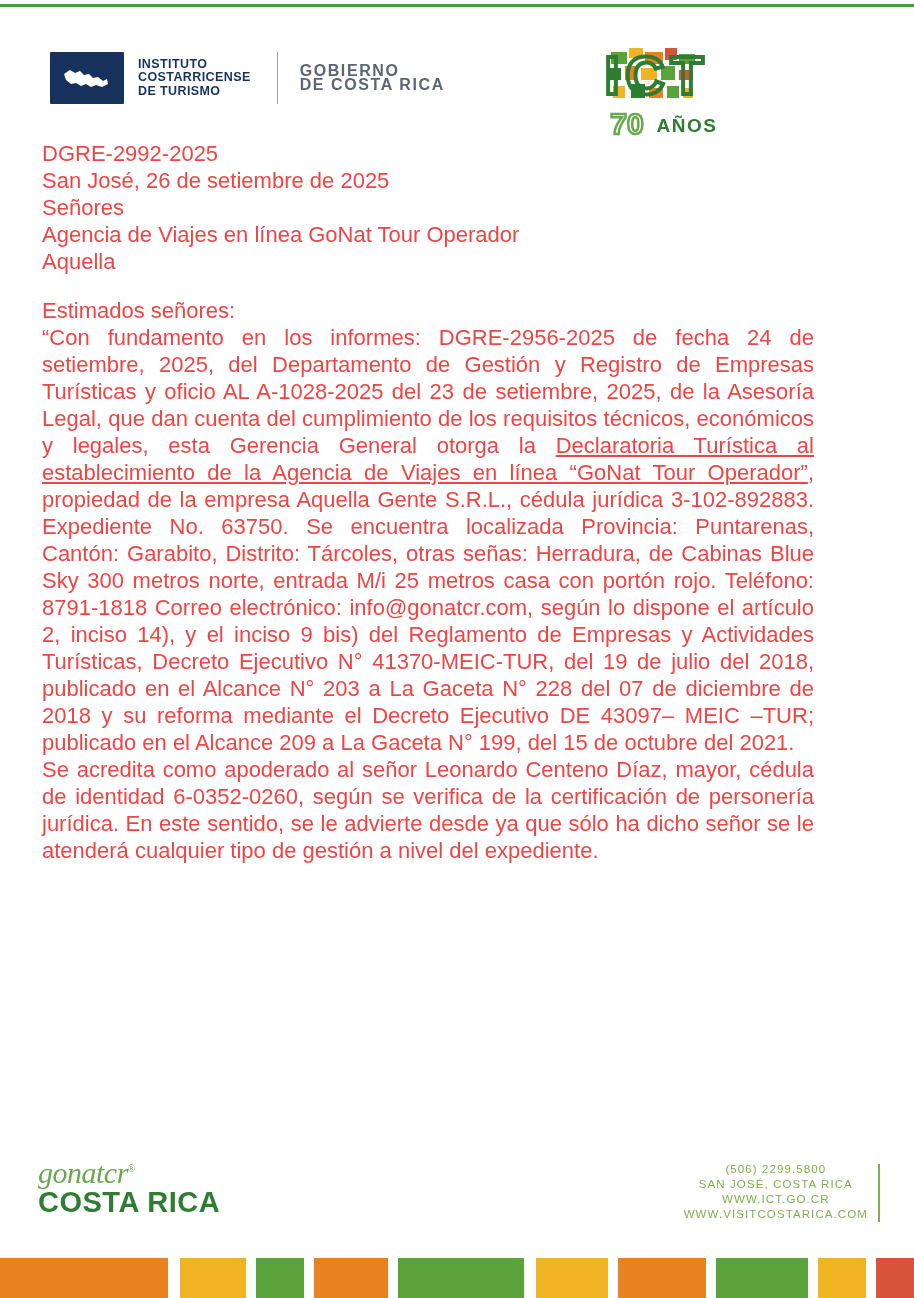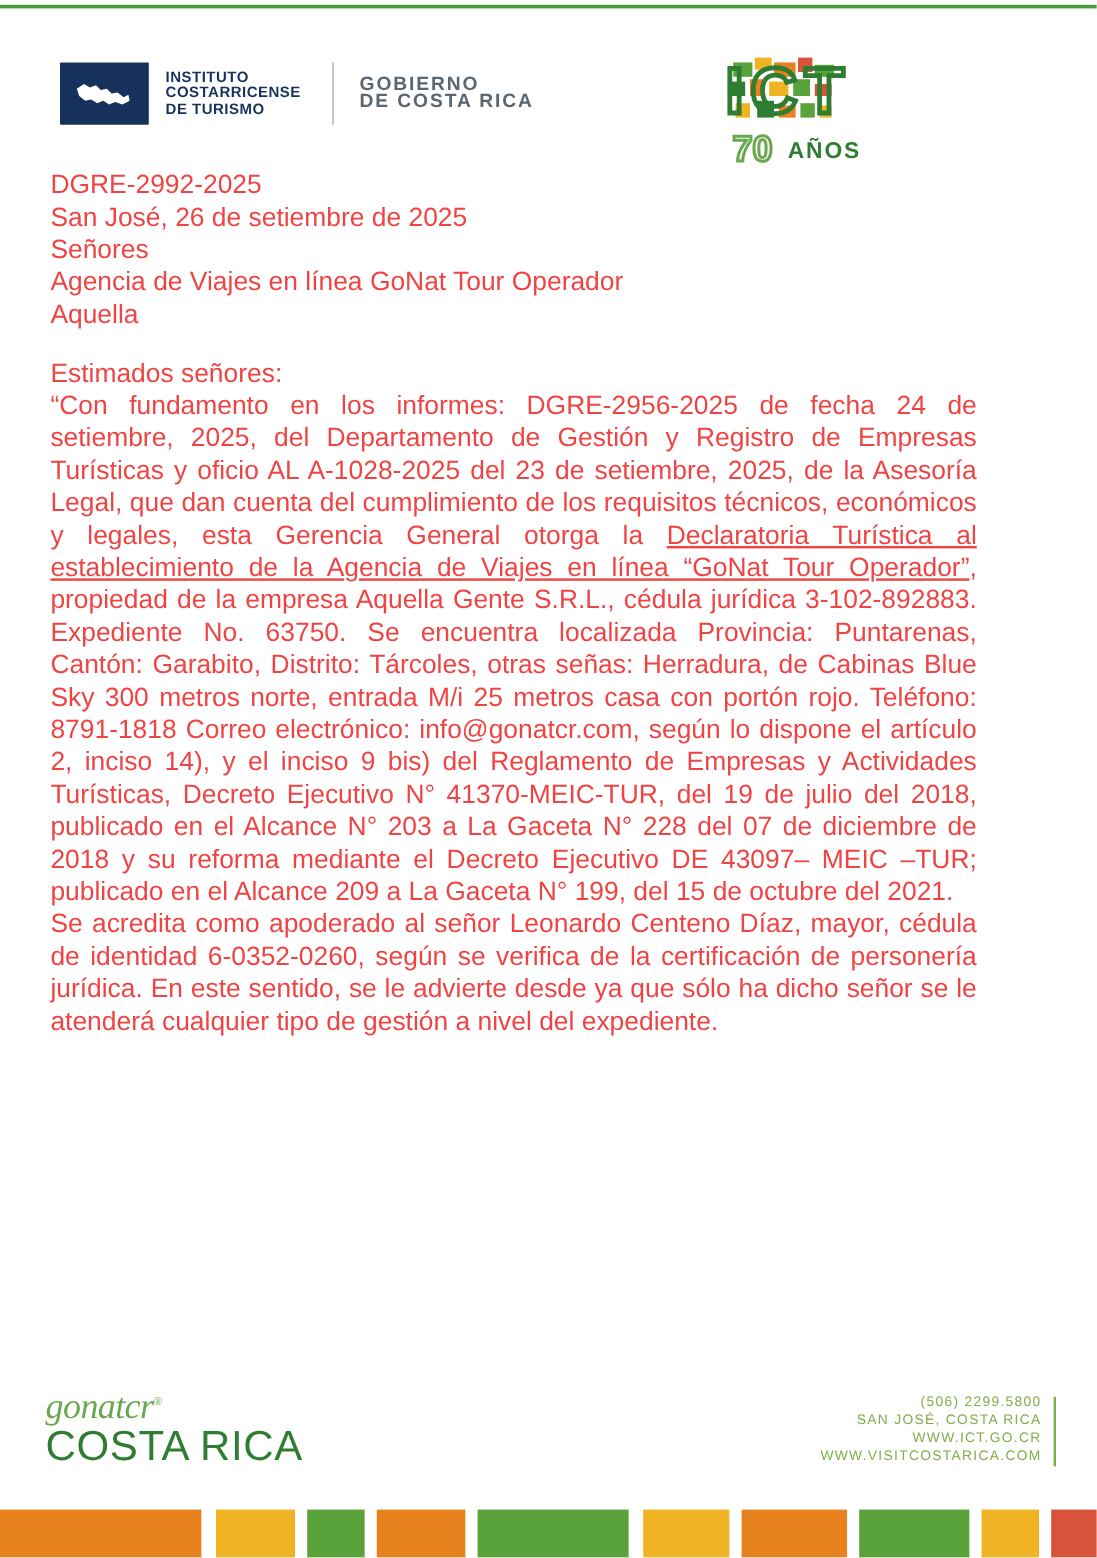--- a/index.html
+++ b/index.html
@@ -130,31 +130,31 @@
     font-size: 30px;
     color: #6aa84f;
     letter-spacing: -0.5px;
   }
   .esencial-reg {
     font-size: 10px;
     vertical-align: super;
     font-style: normal;
   }
   .cr-word {
-    font-size: 35px;
-    font-weight: normal;
+    font-size: 29px;
+    font-weight: bold;
     letter-spacing: 0.5px;
     color: #2f7d32;
     margin-top: -4px;
   }
   .footer-contact {
     position: absolute;
     right: 46px;
     bottom: 76px;
-    text-align: right;
+    text-align: center;
     font-size: 11.5px;
     line-height: 15px;
     letter-spacing: 1.1px;
     color: #7fae4a;
     font-family: "Liberation Sans", sans-serif;
   }
   .footer-contact .bar {
     position: absolute;
     right: -12px;
     top: 2px;

